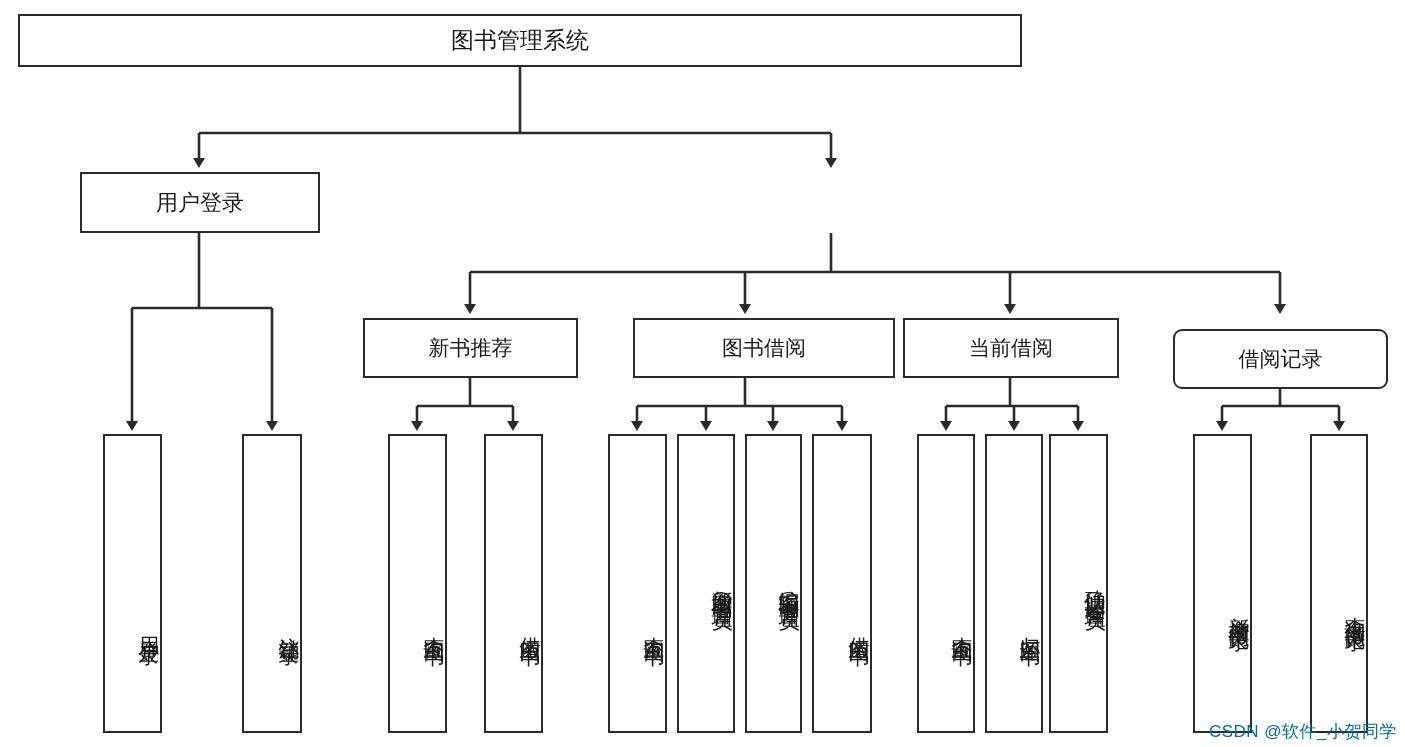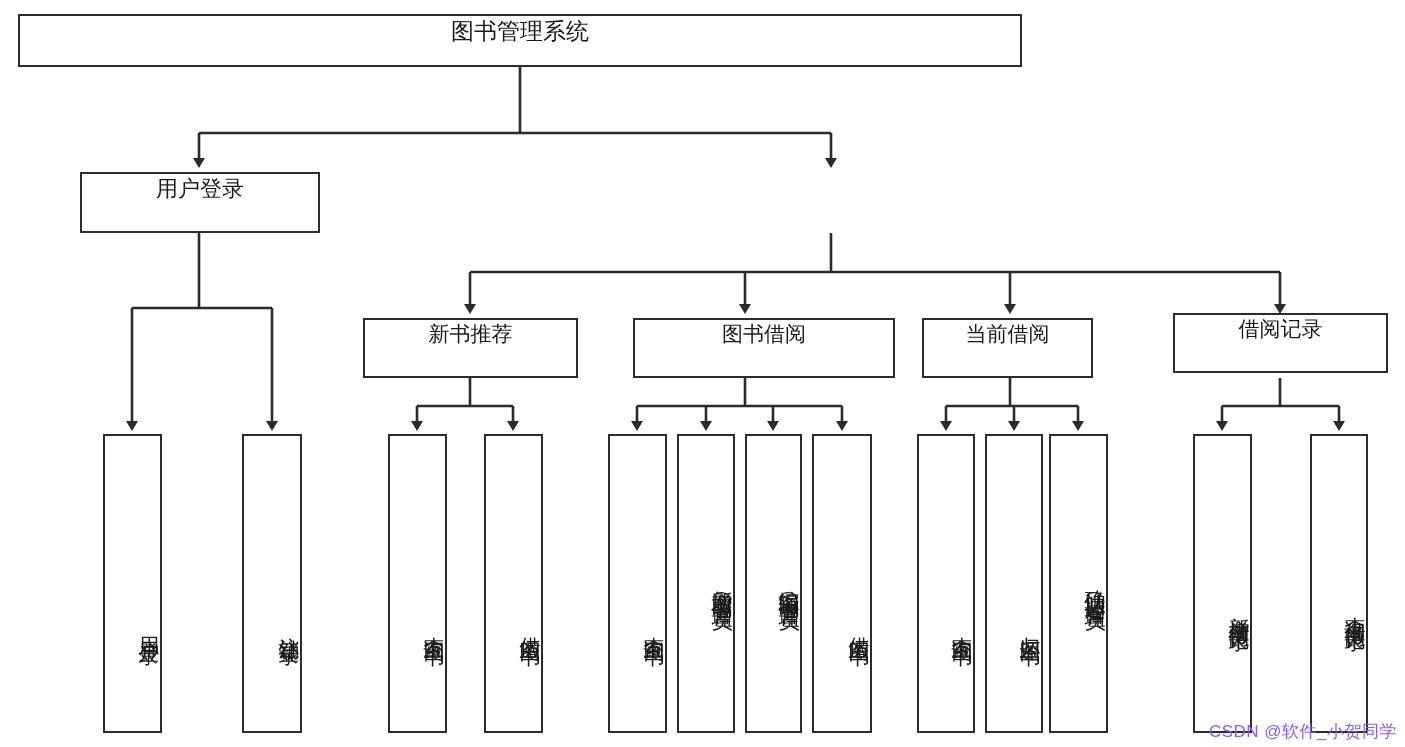--- a/index.html
+++ b/index.html
@@ -13,20 +13,21 @@
   }
   #canvas{position:relative;width:1405px;height:747px;}
   svg#wires{position:absolute;left:0;top:0;width:1405px;height:747px;pointer-events:none;}
 
   .node{
     position:absolute;
     box-sizing:border-box;
     background:#ffffff;
     border:2px solid #2b2b2b;
     display:flex;
+    align-items:center;
     justify-content:center;
     text-align:center;
     color:#1a1a1a;
     z-index:2;
   }
   .node.root{font-size:23px;}
   .node.lvl1{font-size:22px;}
   .node.lvl2{font-size:21px;}
   .node.leaf{
     font-size:21px;
@@ -46,21 +47,21 @@
   }
   .leaf.short .vtext{margin-top:84px;}
   .leaf.mid .vtext{margin-top:50px;}
   .leaf.long .vtext{margin-top:6px;}
 
   #watermark{
     position:absolute;
     right:8px;
     bottom:4px;
     font-size:17px;
-    color:#8b5cf6;
+    color:#0369a1;
     letter-spacing:0.5px;
     z-index:3;
     white-space:nowrap;
   }
 </style>
 </head>
 <body>
 
 <div id="canvas">
 
@@ -121,24 +122,24 @@
   <div class="node lvl1" style="left:80px;top:172px;width:240px;height:61px;">
     <span>用户登录</span>
   </div>
 
   <div class="node lvl2" style="left:363px;top:318px;width:215px;height:60px;">
     <span>新书推荐</span>
   </div>
   <div class="node lvl2" style="left:633px;top:318px;width:262px;height:60px;">
     <span>图书借阅</span>
   </div>
-  <div class="node lvl2" style="left:903px;top:318px;width:171px;height:60px;margin-left:19px;">
+  <div class="node lvl2" style="left:903px;top:318px;width:216px;height:60px;">
     <span>当前借阅</span>
   </div>
-  <div class="node lvl2" style="left:1173px;top:313px;width:215px;height:60px;">
+  <div class="node lvl2" style="left:1173px;top:329px;width:215px;height:60px;border-radius:9px;">
     <span>借阅记录</span>
   </div>
 
   <div class="node leaf short" style="left:103px;top:434px;width:59px;height:299px;">
     <span class="vtext">用户登录</span>
   </div>
   <div class="node leaf short" style="left:242px;top:434px;width:60px;height:299px;">
     <span class="vtext">注销登录</span>
   </div>
 

